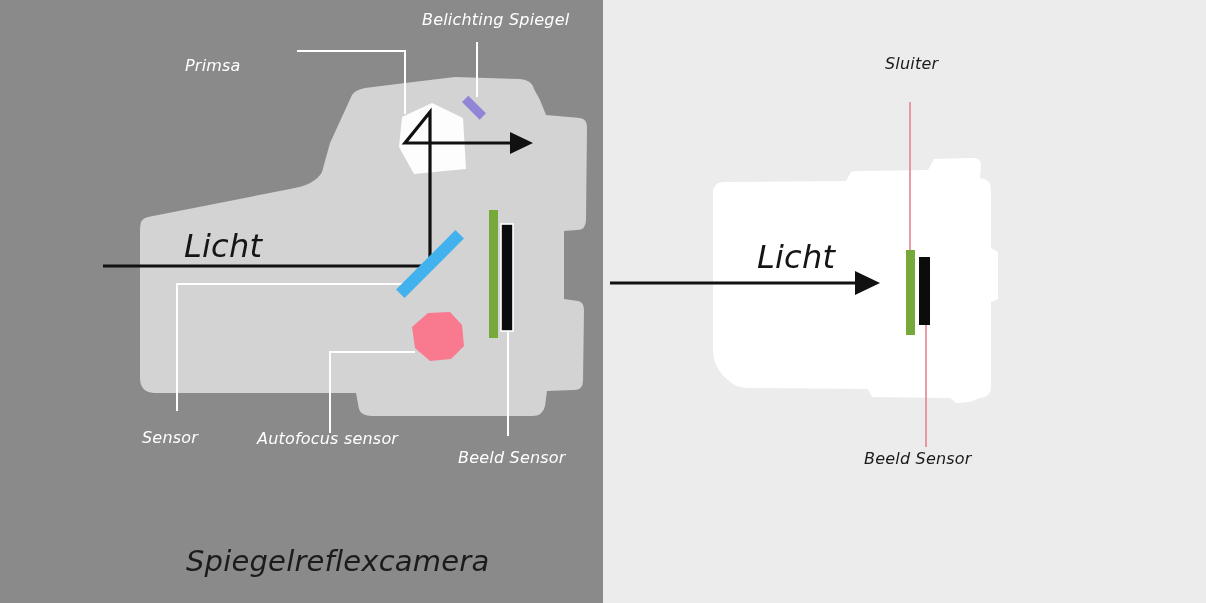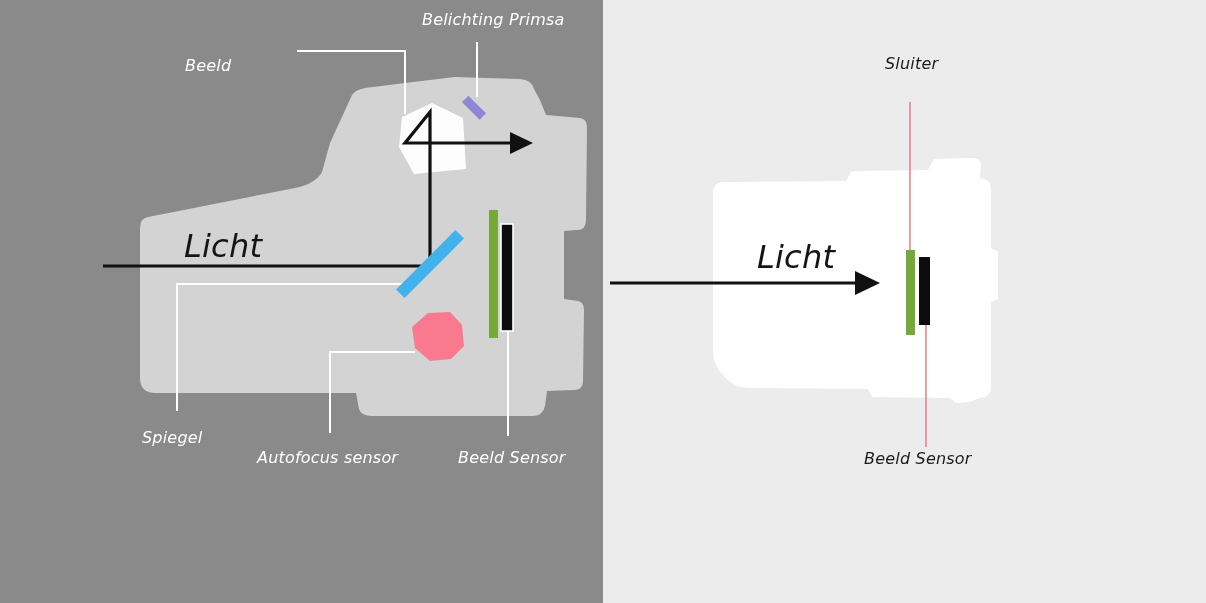--- a/index.html
+++ b/index.html
@@ -90,32 +90,33 @@
     <line x1="910" y1="102" x2="910" y2="250" stroke-width="1.6" stroke="#e8838b"></line>
     <line x1="926" y1="325" x2="926" y2="447" stroke-width="1.6" stroke="#e8838b"></line>
 
     <line x1="610" y1="283" x2="857" y2="283" stroke-width="3.2" stroke="#111111"></line>
     <polygon points="880,283 855,271 855,295" fill="#111111"></polygon>
 
     <rect x="906" y="250" width="9" height="85" fill="#77a93a"></rect>
     <rect x="919" y="257" width="11" height="68" fill="#0c0c0c"></rect>
   </svg>
 
-  <div class="lbl lbl-white" style="left:422px;top:11px;">Belichting Primsa</div>
+  <div class="lbl lbl-white" style="left:422px;top:11px;">Belichting Spiegel</div>
 
-  <div class="lbl lbl-white" style="left:185px;top:57px;">Beeld</div>
+  <div class="lbl lbl-white" style="left:185px;top:57px;">Primsa</div>
 
   <div class="lbl lbl-licht" style="left:184px;top:229px;">Licht</div>
 
-  <div class="lbl lbl-white" style="left:142px;top:429px;">Spiegel</div>
+  <div class="lbl lbl-white" style="left:142px;top:429px;">Sensor</div>
 
-  <div class="lbl lbl-white" style="left:257px;top:449px;">Autofocus sensor</div>
+  <div class="lbl lbl-white" style="left:257px;top:430px;">Autofocus sensor</div>
 
   <div class="lbl lbl-white" style="left:458px;top:449px;">Beeld Sensor</div>
 
+  <div class="lbl lbl-title" style="left:186px;top:546px;">Spiegelreflexcamera</div>
 
   <div class="lbl lbl-dark" style="left:885px;top:55px;">Sluiter</div>
 
   <div class="lbl lbl-licht" style="left:757px;top:240px;">Licht</div>
 
   <div class="lbl lbl-dark" style="left:864px;top:450px;">Beeld Sensor</div>
 
 
 </div>
 

